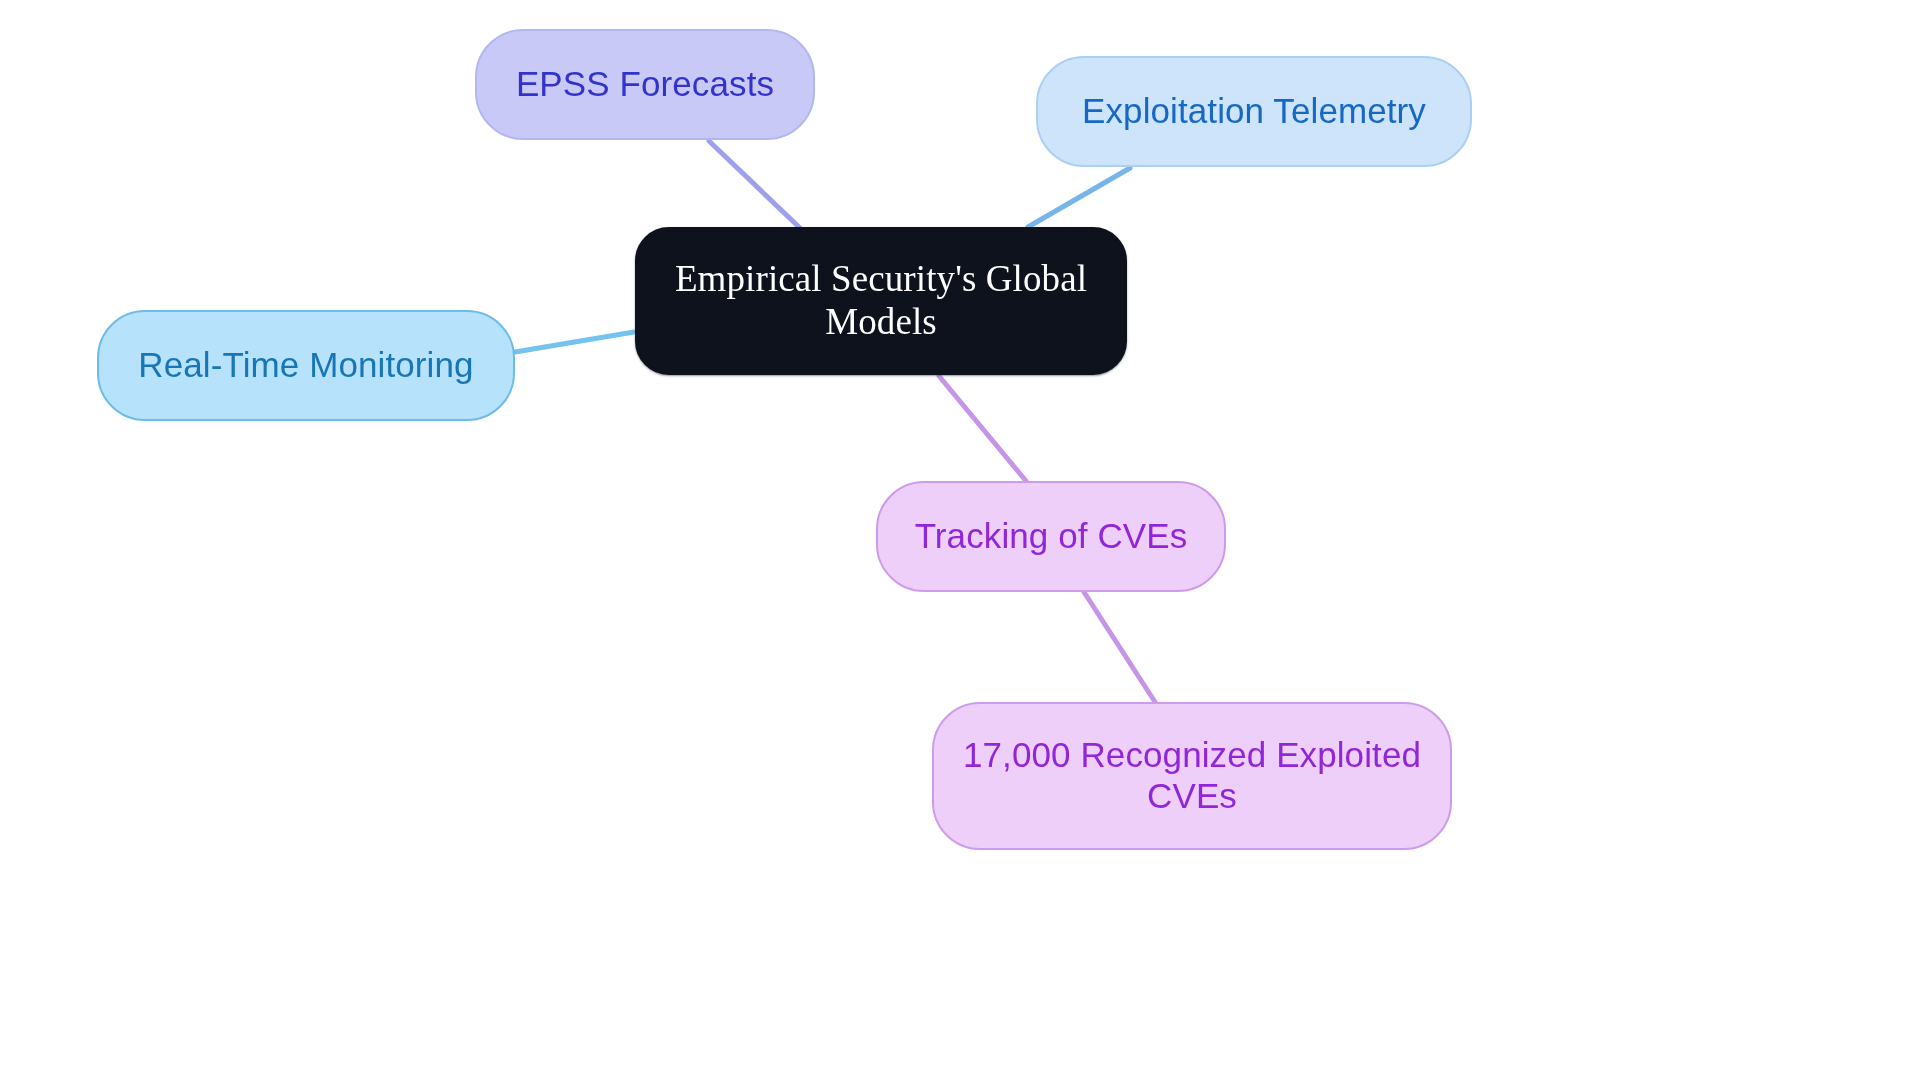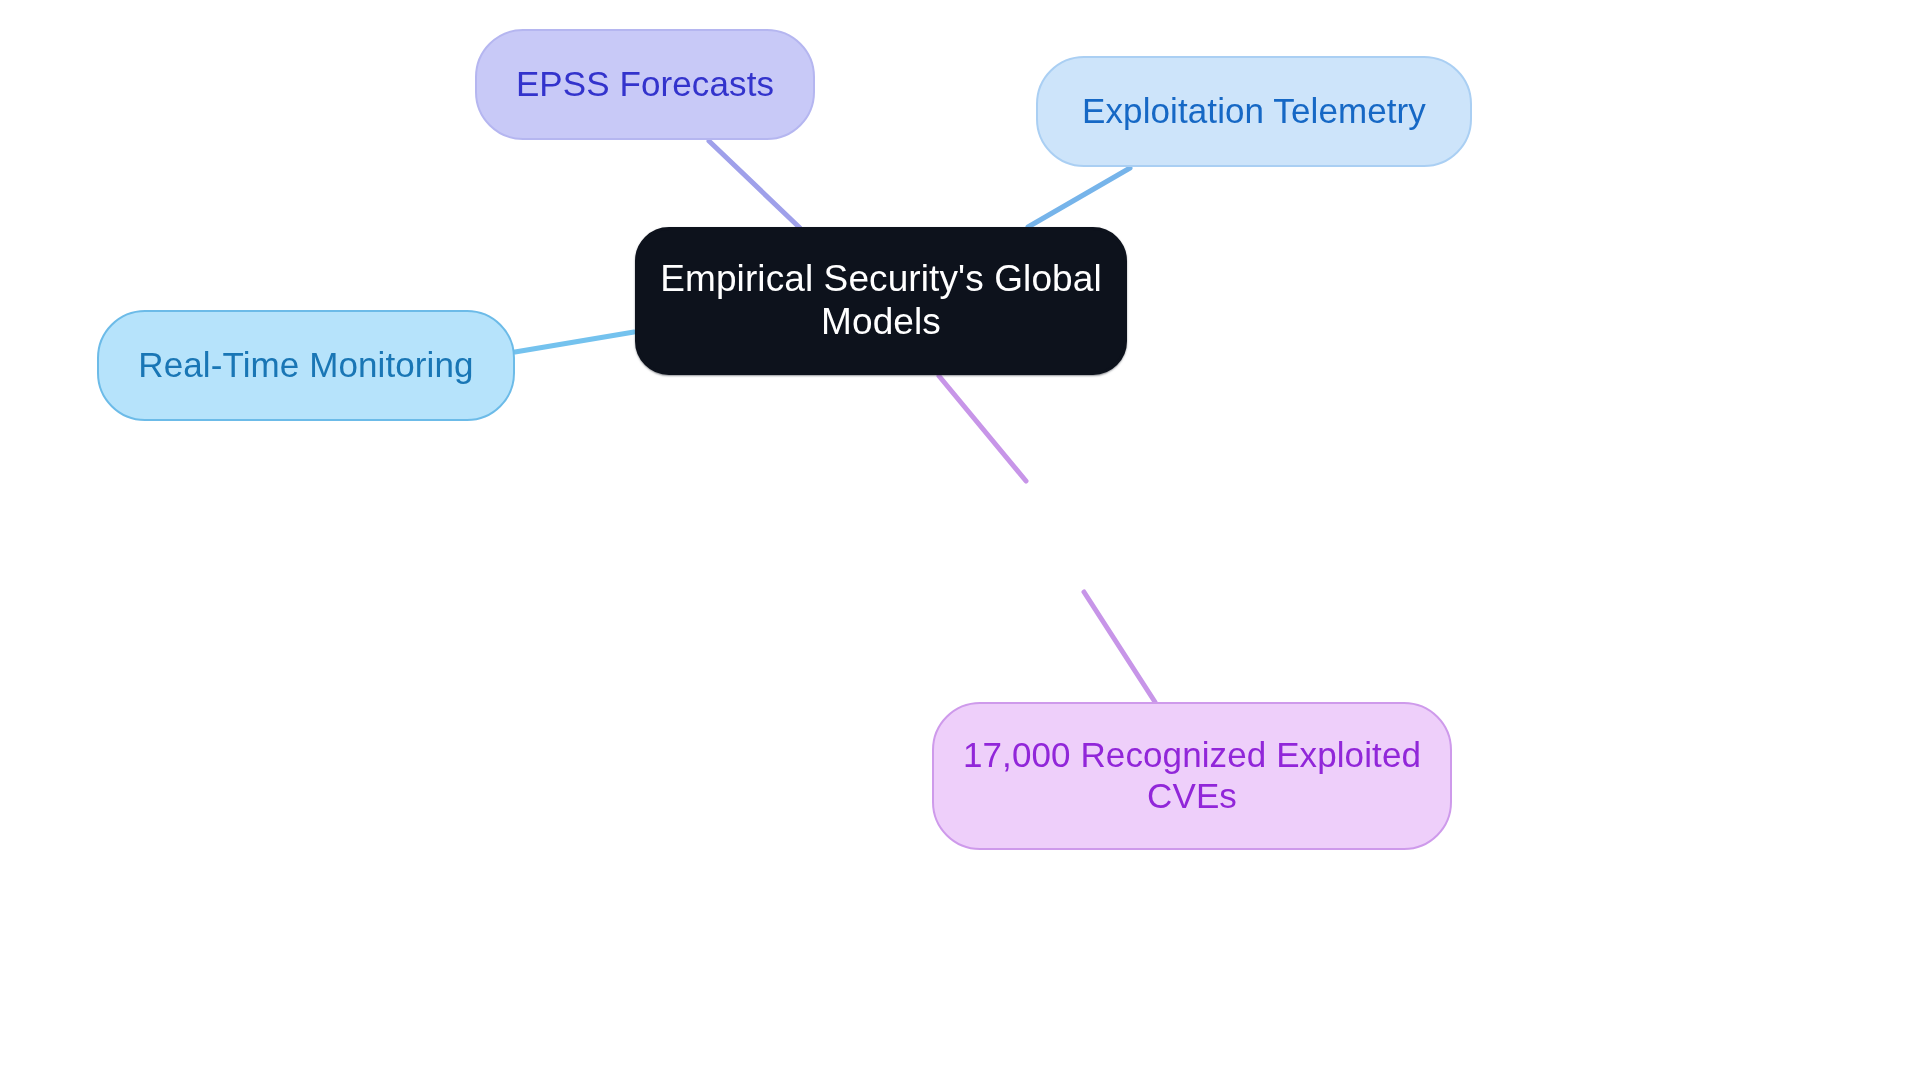--- a/index.html
+++ b/index.html
@@ -44,20 +44,21 @@
   }
 
   .node-root {
     background: #0d121c;
     color: #ffffff;
     border: 3px solid #14532d;
     border-radius: 34px;
     font-size: 37px;
     letter-spacing: 0.1px;
     box-shadow: 0 1px 2px rgba(60,64,72,0.55);
+    font-family: Liberation Serif, serif;
   }
 
   .node-branch {
     border-style: solid;
     border-width: 2px;
     border-radius: 48px;
     font-size: 35px;
     letter-spacing: 0.1px;
   }
 
@@ -90,18 +91,21 @@
   </div>
 
   <div class="node node-branch" id="node-real-time-monitoring" style="left: 97px; top: 310px; width: 418px; height: 111px; background: rgb(182, 227, 251); color: rgb(25, 118, 181); border-color: rgb(108, 187, 232);">
     <span class="node-label">Real-Time Monitoring</span>
   </div>
 
   <div class="node node-branch" id="node-exploitation-telemetry" style="left: 1036px; top: 56px; width: 436px; height: 111px; background: rgb(205, 228, 250); color: rgb(22, 104, 197); border-color: rgb(170, 207, 243);">
     <span class="node-label">Exploitation Telemetry</span>
   </div>
 
+  <div class="node node-branch" id="node-tracking-of-cves" style="left: 876px; top: 481px; width: 350px; height: 111px; background: rgb(238, 207, 250); color: rgb(145, 38, 217); border-color: rgb(206, 154, 235);">
+    <span class="node-label">Tracking of CVEs</span>
+  </div>
 
   <div class="node node-branch" id="node-recognized-exploited-cves" style="left: 932px; top: 702px; width: 520px; height: 148px; background: rgb(238, 207, 250); color: rgb(145, 38, 217); border-color: rgb(206, 154, 235);">
     <span class="node-label">17,000 Recognized Exploited CVEs</span>
   </div>
 
 </div>
 
 </body></html>

